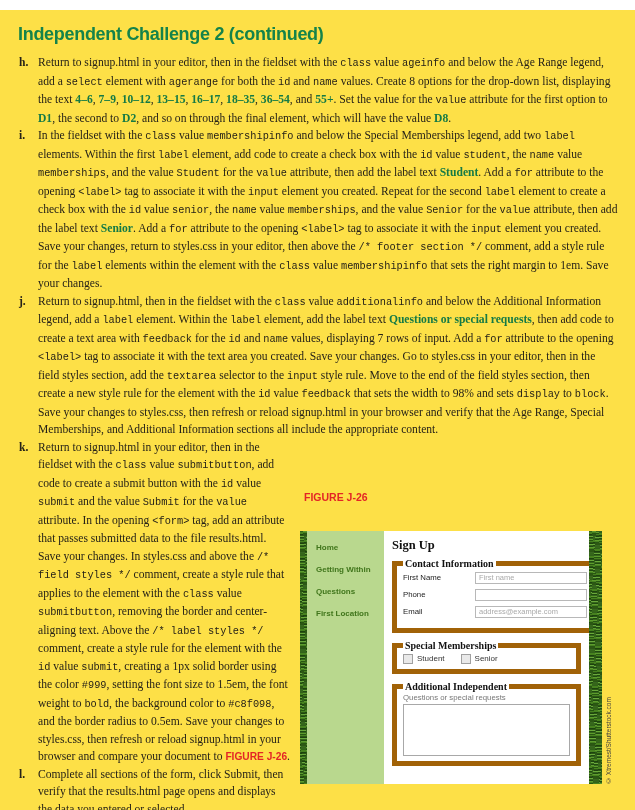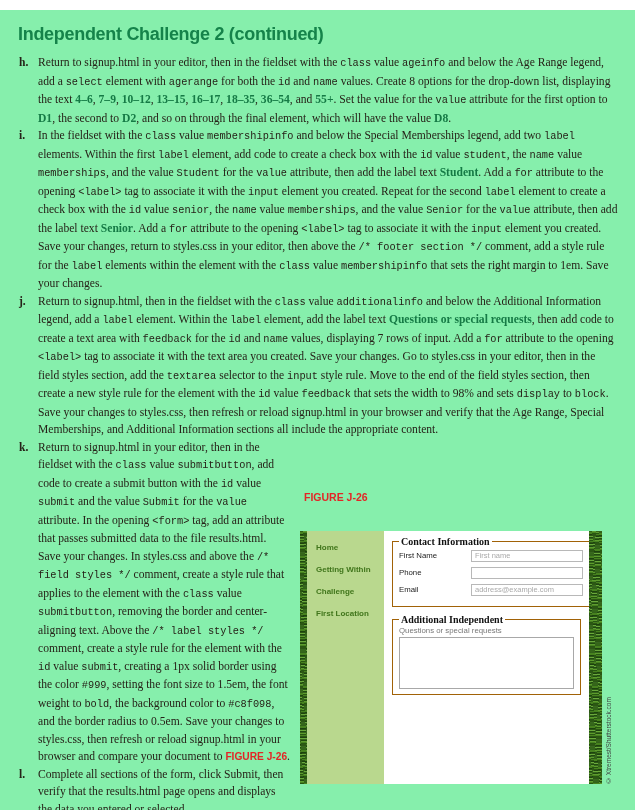--- a/index.html
+++ b/index.html
@@ -1,18 +1,18 @@
 <!DOCTYPE html>
 <html><head>
 <meta charset="utf-8">
 <style>
   html,body{margin:0;padding:0;}
   body{width:635px;height:810px;background:#ffffff;overflow:hidden;
        font-family:"Liberation Serif",serif;color:#262218;}
-  .page{margin-top:10px;height:800px;background:#86efac;padding:14px 17px 0 18px;box-sizing:border-box;}
+  .page{margin-top:10px;height:800px;background:#fde047;padding:14px 17px 0 18px;box-sizing:border-box;}
   h1.title{margin:0 0 9px 0;font-family:"Liberation Sans",sans-serif;font-weight:bold;
            font-size:18px;color:#15834a;letter-spacing:-0.3px;}
   .steps{font-size:11.6px;line-height:17.5px;}
   .step{position:relative;padding-left:20px;margin:0;}
   .step .letter{position:absolute;left:1px;top:0;font-weight:bold;}
   .code{font-family:"Liberation Mono","DejaVu Sans Mono",monospace;font-size:10.3px;}
   .val{color:#157a45;font-weight:bold;}
   .figref{color:#e32526;font-weight:bold;font-family:"Liberation Sans",sans-serif;font-size:10.2px;}
 
   
@@ -23,21 +23,21 @@
   .fig-body{width:302px;display:flex;background:#fff;overflow:hidden;}
   .grass{background:
      repeating-linear-gradient(171deg,rgba(15,50,8,0.55) 0 1px,rgba(0,0,0,0) 1px 3px),
      repeating-linear-gradient(8deg,#47821f 0 2px,#5d9c2e 2px 3px,#35661a 3px 5px,#6aa93c 5px 6px,#2c5714 6px 8px);}
   .grass-l{width:7px;flex:none;}
   .grass-r{width:13px;flex:none;}
   .sidebar{width:77px;flex:none;background:#b9d88e;padding:12px 4px 0 9px;box-sizing:border-box;}
   .nav-item{font-size:8px;font-weight:bold;color:#41761c;margin-bottom:13px;}
   .form-area{flex:1;background:#fff;padding:5px 7px 0 7px;overflow:hidden;}
   .form-h{font-family:"Liberation Serif",serif;font-weight:bold;font-size:12.5px;margin:2px 0 5px 1px;color:#111;}
-  fieldset.fset{border:1px solid #a16207;margin:0 1px 7px 1px;padding:1px 6px 5px 6px;}
+  fieldset.fset{border:5px solid #a16207;margin:0 1px 7px 1px;padding:1px 6px 5px 6px;}
   fieldset.fset legend{font-family:"Liberation Serif",serif;font-weight:bold;font-size:10px;
                        padding:0 2px;color:#111;}
   .frow{display:flex;align-items:center;margin:2px 0 5px 0;gap:22px;}
   .flabel{width:50px;flex:none;font-size:7.8px;color:#1c1c1c;}
   input.fin{height:12px;width:112px;border:1px solid #b8b8b8;font-size:7.5px;padding:0 3px;
             color:#555;background:#fff;font-family:"Liberation Sans",sans-serif;box-sizing:border-box;}
   input.fin::placeholder{color:#aaa;opacity:1;}
   .frow:nth-child(4) input.fin{width:70px;}
   .sel{width:34px;height:13px;border:1px solid #9a9a9a;border-radius:2px;background:#f3f3f3;
        display:flex;align-items:center;font-size:7px;color:#333;}
@@ -62,44 +62,58 @@
       <div class="step"><span class="letter">i.</span><span><span>In the fieldset with the </span><span class="code">class</span><span> value </span><span class="code">membershipinfo</span><span> and below the Special Memberships legend, add two </span><span class="code">label</span><span> elements. Within the first </span><span class="code">label</span><span> element, add code to create a check box with the </span><span class="code">id</span><span> value </span><span class="code">student</span><span>, the </span><span class="code">name</span><span> value </span><span class="code">memberships</span><span>, and the value </span><span class="code">Student</span><span> for the </span><span class="code">value</span><span> attribute, then add the label text </span><span class="val">Student</span><span>. Add a </span><span class="code">for</span><span> attribute to the opening </span><span class="code">&lt;label&gt;</span><span> tag to associate it with the </span><span class="code">input</span><span> element you created. Repeat for the second </span><span class="code">label</span><span> element to create a check box with the </span><span class="code">id</span><span> value </span><span class="code">senior</span><span>, the </span><span class="code">name</span><span> value </span><span class="code">memberships</span><span>, and the value </span><span class="code">Senior</span><span> for the </span><span class="code">value</span><span> attribute, then add the label text </span><span class="val">Senior</span><span>. Add a </span><span class="code">for</span><span> attribute to the opening </span><span class="code">&lt;label&gt;</span><span> tag to associate it with the </span><span class="code">input</span><span> element you created. Save your changes, return to styles.css in your editor, then above the </span><span class="code">/* footer section */</span><span> comment, add a style rule for the </span><span class="code">label</span><span> elements within the element with the </span><span class="code">class</span><span> value </span><span class="code">membershipinfo</span><span> that sets the right margin to 1em. Save your changes.</span></span></div>
       <div class="step"><span class="letter">j.</span><span><span>Return to signup.html, then in the fieldset with the </span><span class="code">class</span><span> value </span><span class="code">additionalinfo</span><span> and below the Additional Information legend, add a </span><span class="code">label</span><span> element. Within the </span><span class="code">label</span><span> element, add the label text </span><span class="val">Questions or special requests</span><span>, then add code to create a text area with </span><span class="code">feedback</span><span> for the </span><span class="code">id</span><span> and </span><span class="code">name</span><span> values, displaying 7 rows of input. Add a </span><span class="code">for</span><span> attribute to the opening </span><span class="code">&lt;label&gt;</span><span> tag to associate it with the text area you created. Save your changes. Go to styles.css in your editor, then in the field styles section, add the </span><span class="code">textarea</span><span> selector to the </span><span class="code">input</span><span> style rule. Move to the end of the field styles section, then create a new style rule for the element with the </span><span class="code">id</span><span> value </span><span class="code">feedback</span><span> that sets the width to 98% and sets </span><span class="code">display</span><span> to </span><span class="code">block</span><span>. Save your changes to styles.css, then refresh or reload signup.html in your browser and verify that the Age Range, Special Memberships, and Additional Information sections all include the appropriate content.</span></span></div>
       <div class="step"><span class="letter">k.</span><div id="figure-float" style="display: block;">
   <div class="fig-label">FIGURE J-26</div>
   <div class="fig-wrap">
     <div class="fig-body">
       <div class="grass grass-l"></div>
       <div class="sidebar" id="fig-nav">
                 <div class="nav-item">Home</div>
                 <div class="nav-item">Getting Within</div>
-                <div class="nav-item">Challenge</div>
+                <div class="nav-item">Questions</div>
                 <div class="nav-item">First Location</div>
               </div>
       <div class="form-area">
+        <div class="form-h">Sign Up</div>
 
         <fieldset class="fset">
           <legend>Contact Information</legend>
           <div id="contact-rows">
                     <div class="frow">
                       <span class="flabel">First Name</span>
                       <input class="fin" type="text" placeholder="First name" style="">
                     </div>
                     <div class="frow">
                       <span class="flabel">Phone</span>
                       <input class="fin" type="text" placeholder="" style="">
                     </div>
                     <div class="frow">
                       <span class="flabel">Email</span>
                       <input class="fin" type="text" placeholder="address@example.com" style="">
                     </div>
                   </div>
         </fieldset>
 
 
+        <fieldset class="fset">
+          <legend>Special Memberships</legend>
+          <div class="mrow" id="membership-opts">
+                    <span class="mopt">
+                      <span class="chk"></span>
+                      <span>Student</span>
+                    </span>
+                    <span class="mopt">
+                      <span class="chk"></span>
+                      <span>Senior</span>
+                    </span>
+                  </div>
+        </fieldset>
 
         <fieldset class="fset">
           <legend>Additional Independent</legend>
           <div class="ta-label">Questions or special requests</div>
           <div class="ta">
             
           </div>
         </fieldset>
 
       </div>

